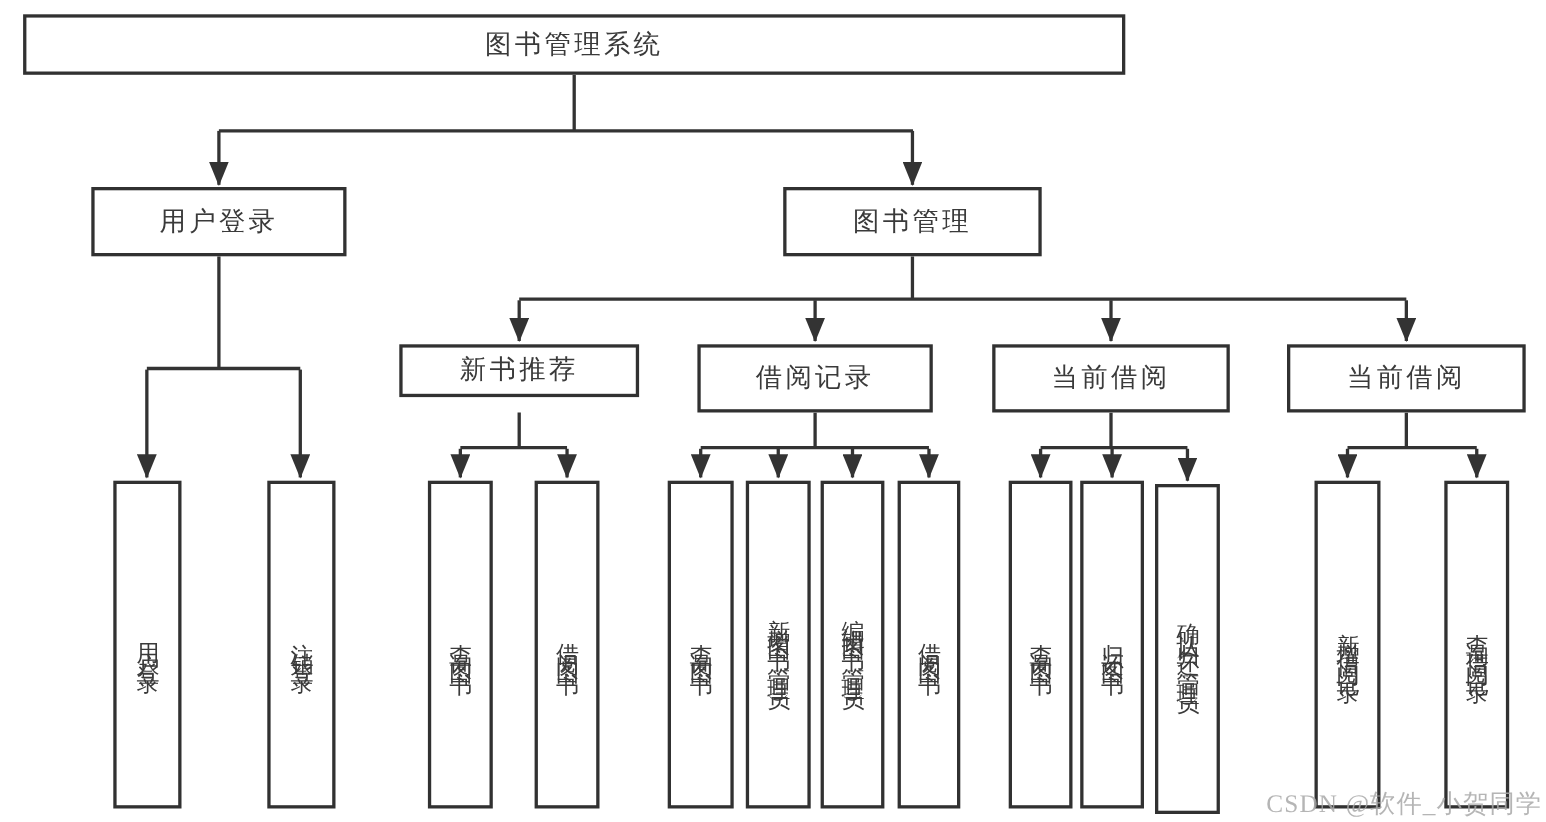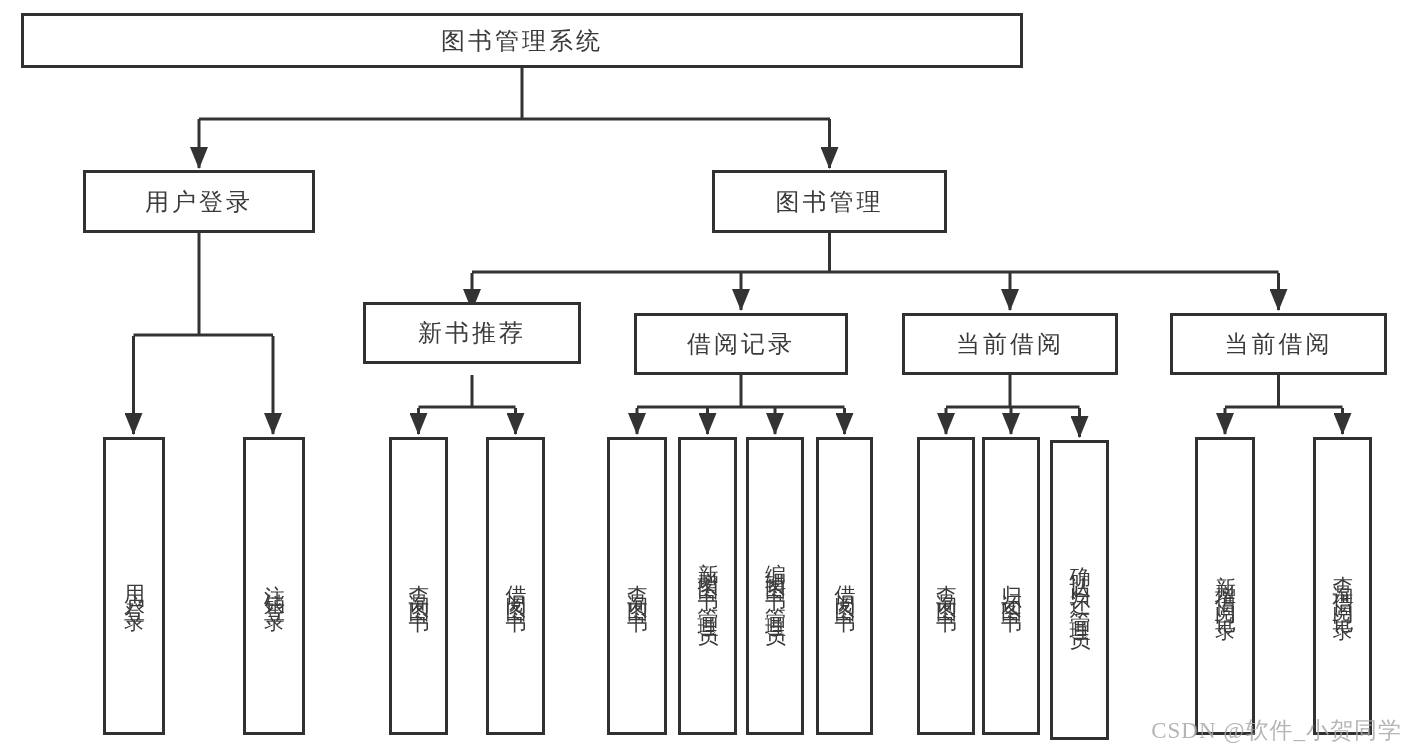--- a/index.html
+++ b/index.html
@@ -105,21 +105,21 @@
     <span class="hlabel">图书管理系统</span>
   </div>
 
   <div class="box" style="left:83px;top:170px;width:232px;height:63px">
     <span class="hlabel">用户登录</span>
   </div>
   <div class="box" style="left:712px;top:170px;width:235px;height:63px">
     <span class="hlabel">图书管理</span>
   </div>
 
-  <div class="box" style="left:363px;top:302px;width:218px;height:62px">
+  <div class="box" style="left:363px;top:313px;width:218px;height:48px">
     <span class="hlabel">新书推荐</span>
   </div>
   <div class="box" style="left:634px;top:313px;width:214px;height:62px">
     <span class="hlabel">借阅记录</span>
   </div>
   <div class="box" style="left:902px;top:313px;width:216px;height:62px">
     <span class="hlabel">当前借阅</span>
   </div>
   <div class="box" style="left:1170px;top:313px;width:217px;height:62px">
     <span class="hlabel">当前借阅</span>

